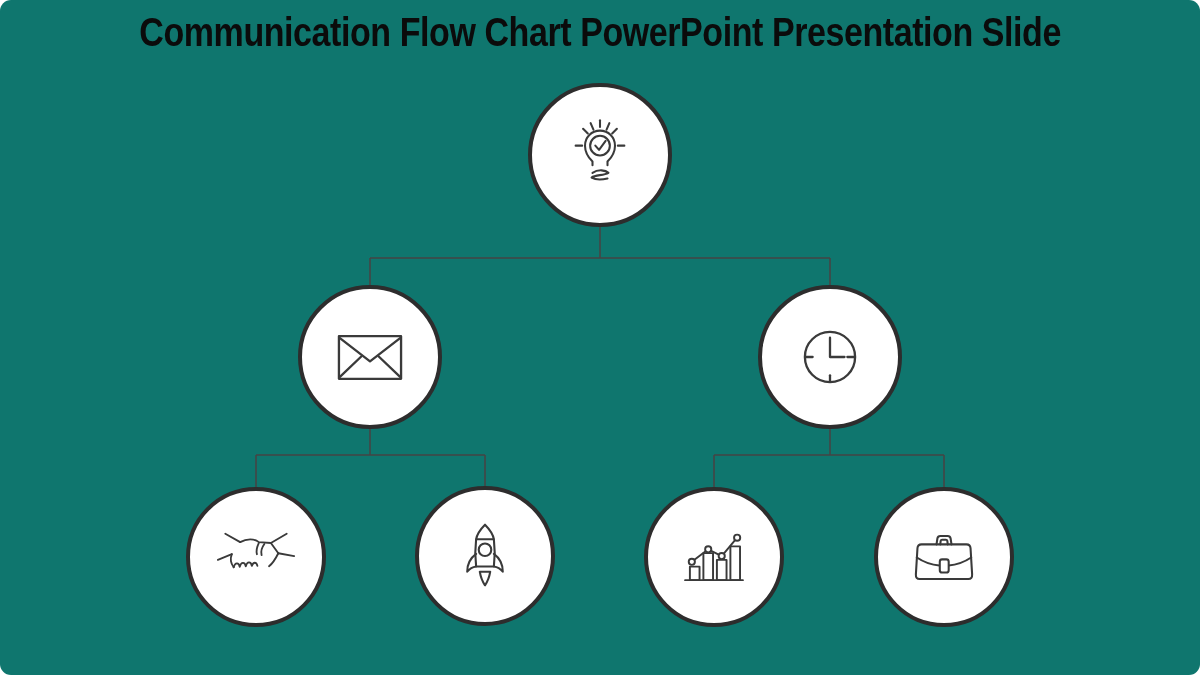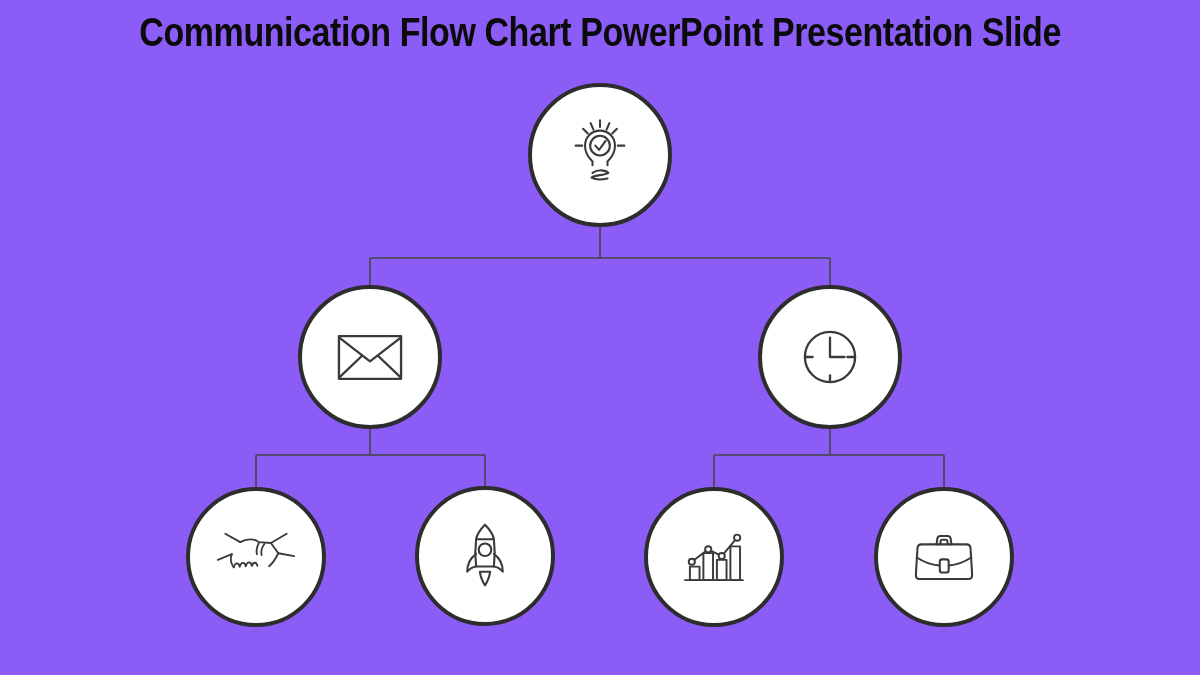--- a/index.html
+++ b/index.html
@@ -1,18 +1,19 @@
 <!DOCTYPE html>
 <html><head>
 <meta charset="utf-8">
 <style>
   html,body{margin:0;padding:0;background:#fff;}
   .slide{
-    position:relative;width:1200px;height:675px;background:#8b5cf6;overflow:hidden;
+    position:relative;width:1200px;height:675px;background:#0f766e;overflow:hidden;
     font-family:"Liberation Sans",sans-serif;
+    border-radius:11px;
   }
   .title{
     position:absolute;top:10px;left:0;width:100%;text-align:center;
     font-size:40px;font-weight:bold;color:#0b0b0b;letter-spacing:-.5px;white-space:nowrap;
   }
   .title span{display:inline-block;transform:scaleX(.85);transform-origin:center;}
   .connectors{position:absolute;left:0;top:0;width:1200px;height:675px;}
   .connectors path{stroke:#454545;stroke-width:1.6;fill:none;}
   .node{
     position:absolute;border:4px solid #2d2d2d;border-radius:50%;background:#fff;

